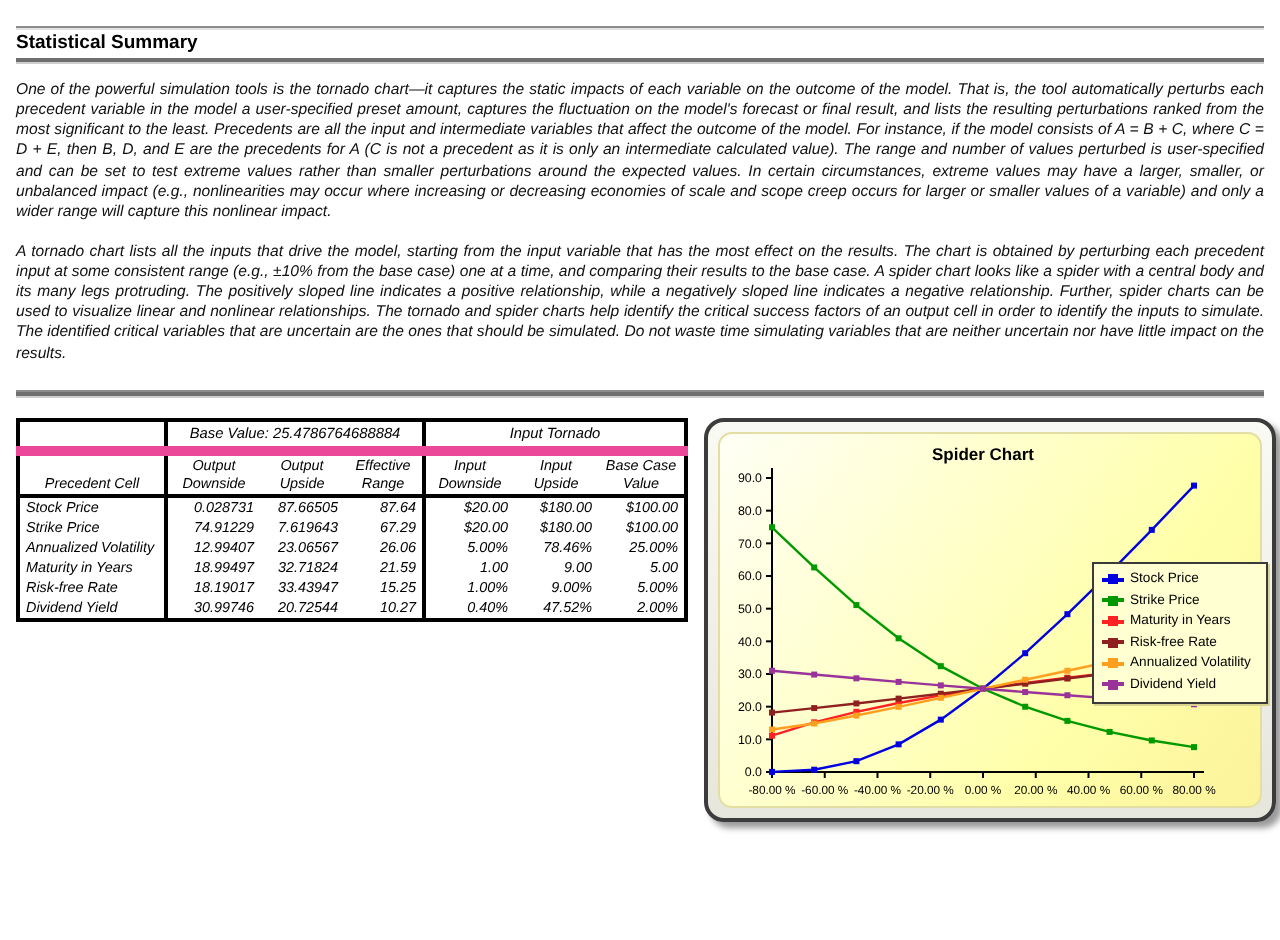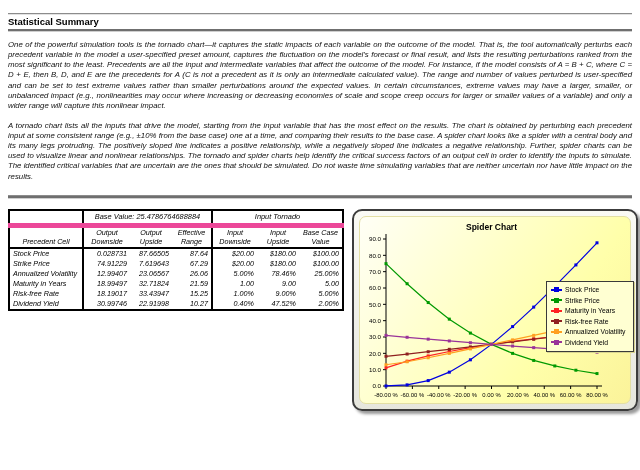--- a/index.html
+++ b/index.html
@@ -159,21 +159,21 @@
             <td class="num">18.19017</td>
             <td class="num">33.43947</td>
             <td class="num b-thick-r">15.25</td>
             <td class="num">1.00%</td>
             <td class="num">9.00%</td>
             <td class="num">5.00%</td>
           </tr>
           <tr>
             <td class="name b-thick-r">Dividend Yield</td>
             <td class="num">30.99746</td>
-            <td class="num">22.91998</td>
+            <td class="num">20.72544</td>
             <td class="num b-thick-r">10.27</td>
             <td class="num">0.40%</td>
             <td class="num">47.52%</td>
             <td class="num">2.00%</td>
           </tr>
         </tbody>
     </table>
 
     <div class="chart-box">
       <div class="chart-inner">

